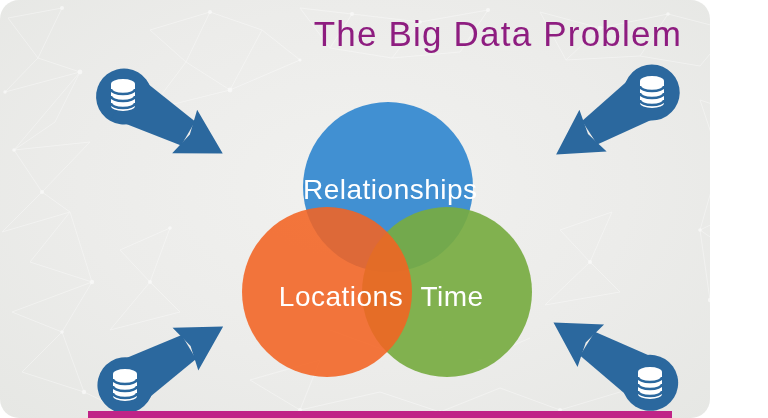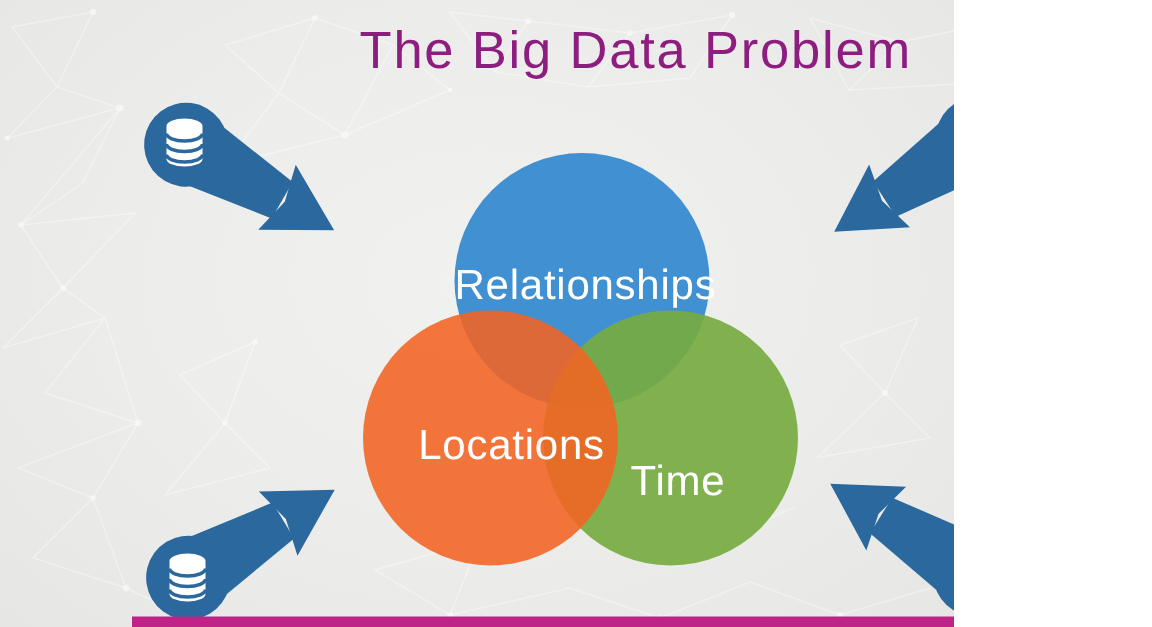--- a/index.html
+++ b/index.html
@@ -1,21 +1,22 @@
 <!DOCTYPE html>
 <html><head>
 <meta charset="utf-8">
 <style>
   html,body{margin:0;padding:0;}
   #stage{
     position:relative;
-    width:636px;height:418px;
+    width:710px;height:418px;
     overflow:hidden;
     background:radial-gradient(ellipse at 50% 45%, #f1f1ef 0%, #ececea 55%, #e6e7e4 100%);
     font-family:"Liberation Sans", sans-serif;
+    border-radius:19px;
   }
   .layer{position:absolute;left:0;top:0;width:768px;height:418px;}
   
   #plexus{opacity:.65;}
   
   #title{
     position:absolute;top:14px;right:28px;
     font-size:35px;letter-spacing:1.2px;
     color:#8e1d80;white-space:nowrap;
   }
@@ -23,21 +24,21 @@
   .circle{position:absolute;width:170px;height:170px;border-radius:50%;}
   #circle-relationships{left:303px;top:102px;background:#4190d2;}
   #circle-time{left:362px;top:207px;background:rgba(119,171,65,.92);}
   #circle-locations{left:242px;top:207px;background:rgba(242,99,34,.88);}
   .venn-label{
     position:absolute;width:170px;text-align:center;
     color:#fff;font-size:28px;letter-spacing:.5px;
   }
   #label-relationships{left:303px;top:174px;}
   #label-locations{left:256px;top:281px;}
-  #label-time{left:367px;top:281px;margin-top:24px;}
+  #label-time{left:367px;top:281px;}
   
   .arrow{position:absolute;width:150px;height:70px;}
   .arrow svg{display:block;width:150px;height:70px;}
   #arrow-top-left    {left:88px; top:84px; transform:rotate(30deg);}
   #arrow-top-right   {left:539px;top:82px; transform:rotate(-33deg) scaleX(-1);}
   #arrow-bottom-left {left:89px; top:327px;transform:rotate(-31deg);}
   #arrow-bottom-right{left:537px;top:324px;transform:rotate(32deg) scaleX(-1);}
   .db-icon{position:absolute;width:26px;height:34px;}
   #db-top-left    {left:110px;top:78px;}
   #db-top-right   {left:639px;top:75px;}

